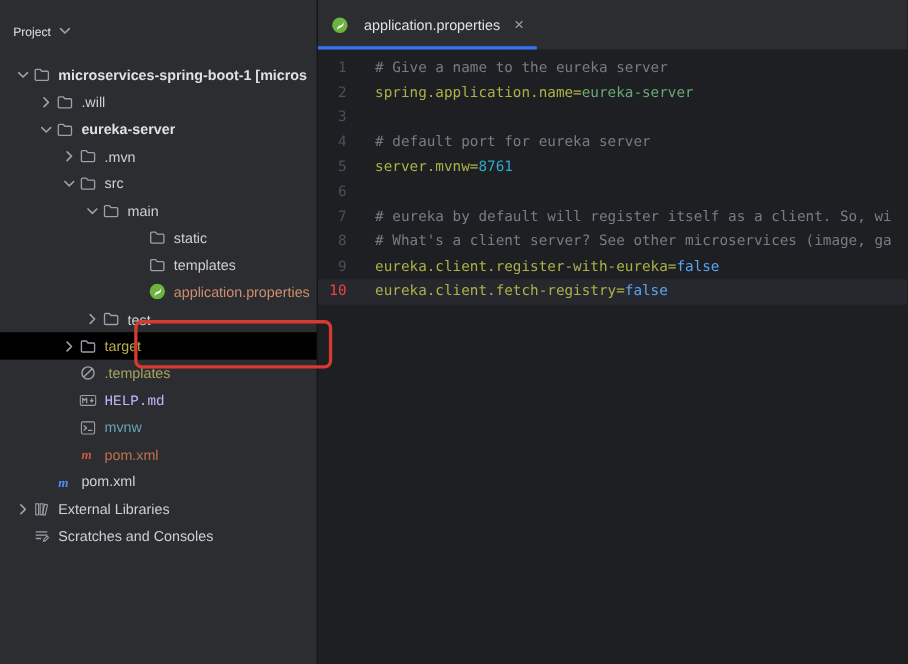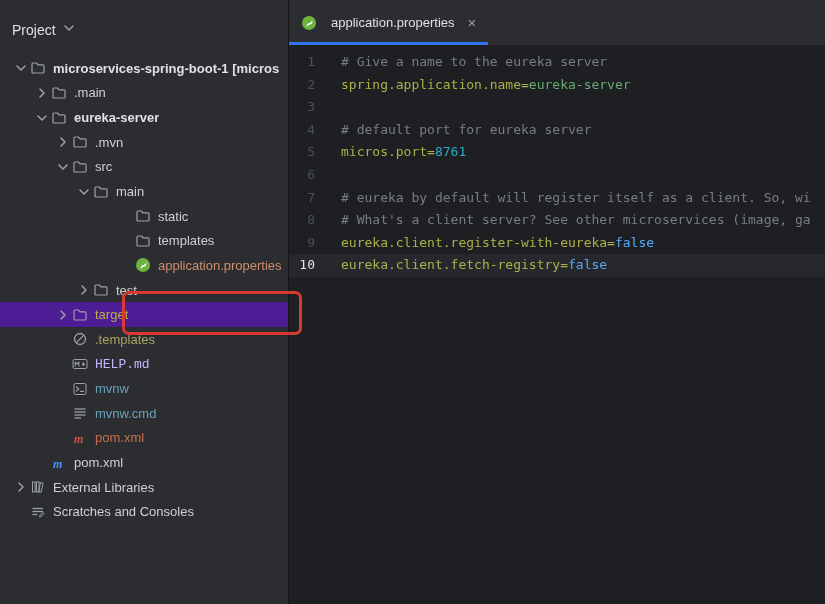--- a/index.html
+++ b/index.html
@@ -1,42 +1,42 @@
 <!DOCTYPE html>
 <html style="--accent: #3574F0;"><head>
 <meta charset="utf-8">
 <style>
   *{margin:0;padding:0;box-sizing:border-box}
   html,body{width:825px;height:604px;overflow:hidden;background:#1E1F22;font-family:"Liberation Sans",sans-serif}
   .ide{position:relative;width:825px;height:604px}
 
   
   .project-panel{position:absolute;left:0;top:0;width:288px;height:604px;background:#2B2D30;overflow:hidden}
-  .panel-header{position:absolute;top:20px;left:12px;display:flex;align-items:center;gap:5px;color:#DFE1E5;font-size:14px;z-index:2;cursor:pointer}
+  .panel-header{position:absolute;top:20px;left:12px;display:flex;align-items:center;gap:5px;color:#DFE1E5;font-size:11px;z-index:2;cursor:pointer}
   #tree{position:absolute;top:56px;left:0;right:0;z-index:1}
   .tree-row{display:flex;align-items:center;height:24.65px;font-size:13px;color:#CED0D6;white-space:nowrap;overflow:hidden;cursor:pointer}
   .tree-row.bold{font-weight:bold;color:#DFE1E5}
   .indent{flex:0 0 auto;height:1px}
   .chev{flex:0 0 18px;width:18px;height:16px;display:inline-flex;align-items:center;justify-content:center}
   .ticon{flex:0 0 16px;width:16px;height:16px;margin-right:7px;display:inline-flex;align-items:center;justify-content:center}
   .tlabel{overflow:hidden;text-overflow:clip}
   .selection-pill{position:absolute;left:13px;top:303px;width:109px;height:22px;border-radius:4px;background:#3C3E43;z-index:0}
   .annotation-box{position:absolute;left:122px;top:291px;width:180px;height:44px;border:3px solid #D73A31;border-radius:7px;z-index:6;pointer-events:none}
 
   
   .editor-area{position:absolute;left:288px;top:0;width:537px;height:604px;background:#1E1F22;border-left:1px solid #141517}
   .tab-bar{position:absolute;left:0;top:0;right:0;height:45px;background:#2B2D30;display:flex;align-items:stretch}
   .tab{display:flex;align-items:center;gap:7px;padding:0 12px;position:relative;color:#DFE1E5;font-size:13px;cursor:pointer}
   .tab.active::after{content:"";position:absolute;left:0;right:0;bottom:0;height:3px;background:var(--accent,#3574F0)}
   .tab-close{color:#9DA0A8;font-size:15px;line-height:1;margin-left:6px;cursor:pointer}
   #code{position:absolute;left:0;top:51px;right:0}
   .code-line{display:flex;height:22.6px;line-height:22.6px;font-family:"DejaVu Sans Mono",monospace;font-size:13px;white-space:pre;overflow:hidden}
   .code-line.current{background:#26282E}
   .gutter{flex:0 0 40px;text-align:right;color:#4B5059;padding-right:14px}
-  .code-line.current .gutter{color:#e5e5e5}
+  .code-line.current .gutter{color:#ef4444}
   .code-text{padding-left:12px}
   .tok-comment{color:#787C85}
   .tok-key{color:#ADB148}
   .tok-op{color:#ADB148}
   .tok-value{color:#6AAB73}
   .tok-number{color:#2FA8C9}
   .tok-keyword{color:#56A8F5}
 </style>
 </head>
 <body>
@@ -71,21 +71,21 @@
           <span class="chev">
             <svg width="16" height="16" viewBox="0 0 16 16">
               <path d="M6 4l4 4-4 4" stroke="#9DA0A8" stroke-width="1.5" fill="none" stroke-linecap="round" stroke-linejoin="round"></path>
             </svg>
           </span>
           <span class="ticon">
             <svg width="16" height="16" viewBox="0 0 16 16">
               <path d="M2 4c0-.6.4-1 1-1h3.4L8 4.8h5c.6 0 1 .4 1 1V12c0 .6-.4 1-1 1H3c-.6 0-1-.4-1-1V4z" stroke="#9DA0A8" fill="none" stroke-width="1.2" stroke-linejoin="round"></path>
             </svg>
           </span>
-          <span class="tlabel">.main</span>
+          <span class="tlabel">.will</span>
         </div>
         <div class="tree-row bold">
           <span class="indent" style="width: 33px;"></span>
           <span class="chev">
             <svg width="16" height="16" viewBox="0 0 16 16">
               <path d="M4 6l4 4 4-4" stroke="#9DA0A8" stroke-width="1.5" fill="none" stroke-linecap="round" stroke-linejoin="round"></path>
             </svg>
           </span>
           <span class="ticon">
             <svg width="16" height="16" viewBox="0 0 16 16">
@@ -174,21 +174,21 @@
               <path d="M6 4l4 4-4 4" stroke="#9DA0A8" stroke-width="1.5" fill="none" stroke-linecap="round" stroke-linejoin="round"></path>
             </svg>
           </span>
           <span class="ticon">
             <svg width="16" height="16" viewBox="0 0 16 16">
               <path d="M2 4c0-.6.4-1 1-1h3.4L8 4.8h5c.6 0 1 .4 1 1V12c0 .6-.4 1-1 1H3c-.6 0-1-.4-1-1V4z" stroke="#9DA0A8" fill="none" stroke-width="1.2" stroke-linejoin="round"></path>
             </svg>
           </span>
           <span class="tlabel">test</span>
         </div>
-        <div class="tree-row" style="background: #4c1d95;">
+        <div class="tree-row" style="background: #000000;">
           <span class="indent" style="width: 54px;"></span>
           <span class="chev">
             <svg width="16" height="16" viewBox="0 0 16 16">
               <path d="M6 4l4 4-4 4" stroke="#9DA0A8" stroke-width="1.5" fill="none" stroke-linecap="round" stroke-linejoin="round"></path>
             </svg>
           </span>
           <span class="ticon">
             <svg width="16" height="16" viewBox="0 0 16 16">
               <path d="M2 4c0-.6.4-1 1-1h3.4L8 4.8h5c.6 0 1 .4 1 1V12c0 .6-.4 1-1 1H3c-.6 0-1-.4-1-1V4z" stroke="#9DA0A8" fill="none" stroke-width="1.2" stroke-linejoin="round"></path>
             </svg>
@@ -222,33 +222,20 @@
           <span class="indent" style="width: 54px;"></span>
           <span class="chev"></span>
           <span class="ticon">
             <svg width="16" height="16" viewBox="0 0 16 16">
               <rect x="2" y="2.5" width="12" height="11" rx="1.5" stroke="#9DA0A8" fill="none"></rect>
               <path d="M4.5 6l2.2 2-2.2 2" stroke="#9DA0A8" fill="none" stroke-width="1.2" stroke-linecap="round" stroke-linejoin="round"></path>
               <line x1="8.5" y1="10.3" x2="11.5" y2="10.3" stroke="#9DA0A8" stroke-width="1.2" stroke-linecap="round"></line>
             </svg>
           </span>
           <span class="tlabel" style="color: rgb(106, 161, 184);">mvnw</span>
-        </div>
-        <div class="tree-row">
-          <span class="indent" style="width: 54px;"></span>
-          <span class="chev"></span>
-          <span class="ticon">
-            <svg width="16" height="16" viewBox="0 0 16 16">
-              <line x1="2.5" y1="4" x2="13.5" y2="4" stroke="#9DA0A8" stroke-width="1.3"></line>
-              <line x1="2.5" y1="7" x2="13.5" y2="7" stroke="#9DA0A8" stroke-width="1.3"></line>
-              <line x1="2.5" y1="10" x2="13.5" y2="10" stroke="#9DA0A8" stroke-width="1.3"></line>
-              <line x1="2.5" y1="13" x2="9" y2="13" stroke="#9DA0A8" stroke-width="1.3"></line>
-            </svg>
-          </span>
-          <span class="tlabel" style="color: rgb(106, 161, 184);">mvnw.cmd</span>
         </div>
         <div class="tree-row">
           <span class="indent" style="width: 54px;"></span>
           <span class="chev"></span>
           <span class="ticon">
             <svg width="16" height="16" viewBox="0 0 16 16">
               <text x="2" y="12.5" font-family="serif" font-style="italic" font-weight="bold" font-size="12" fill="#D35244">m</text>
             </svg>
           </span>
           <span class="tlabel" style="color: rgb(196, 112, 79);">pom.xml</span>
@@ -306,21 +293,21 @@
           </span>
         <span>application.properties</span>
         <span class="tab-close">×</span>
       </div>
     </div>
     <div id="code">
         <div class="code-line"><span class="gutter">1</span><span class="code-text"><span class="tok-comment"># Give a name to the eureka server</span></span></div>
         <div class="code-line"><span class="gutter">2</span><span class="code-text"><span class="tok-key">spring.application.name</span><span class="tok-op">=</span><span class="tok-value">eureka-server</span></span></div>
         <div class="code-line"><span class="gutter">3</span><span class="code-text"></span></div>
         <div class="code-line"><span class="gutter">4</span><span class="code-text"><span class="tok-comment"># default port for eureka server</span></span></div>
-        <div class="code-line"><span class="gutter">5</span><span class="code-text"><span class="tok-key">micros.port</span><span class="tok-op">=</span><span class="tok-number">8761</span></span></div>
+        <div class="code-line"><span class="gutter">5</span><span class="code-text"><span class="tok-key">server.mvnw</span><span class="tok-op">=</span><span class="tok-number">8761</span></span></div>
         <div class="code-line"><span class="gutter">6</span><span class="code-text"></span></div>
         <div class="code-line"><span class="gutter">7</span><span class="code-text"><span class="tok-comment"># eureka by default will register itself as a client. So, wi</span></span></div>
         <div class="code-line"><span class="gutter">8</span><span class="code-text"><span class="tok-comment"># What's a client server? See other microservices (image, ga</span></span></div>
         <div class="code-line"><span class="gutter">9</span><span class="code-text"><span class="tok-key">eureka.client.register-with-eureka</span><span class="tok-op">=</span><span class="tok-keyword">false</span></span></div>
         <div class="code-line current"><span class="gutter">10</span><span class="code-text"><span class="tok-key">eureka.client.fetch-registry</span><span class="tok-op">=</span><span class="tok-keyword">false</span></span></div>
       </div>
   </main>
 
   <div class="annotation-box" style="border-color: rgb(215, 58, 49);"></div>
 </div>

